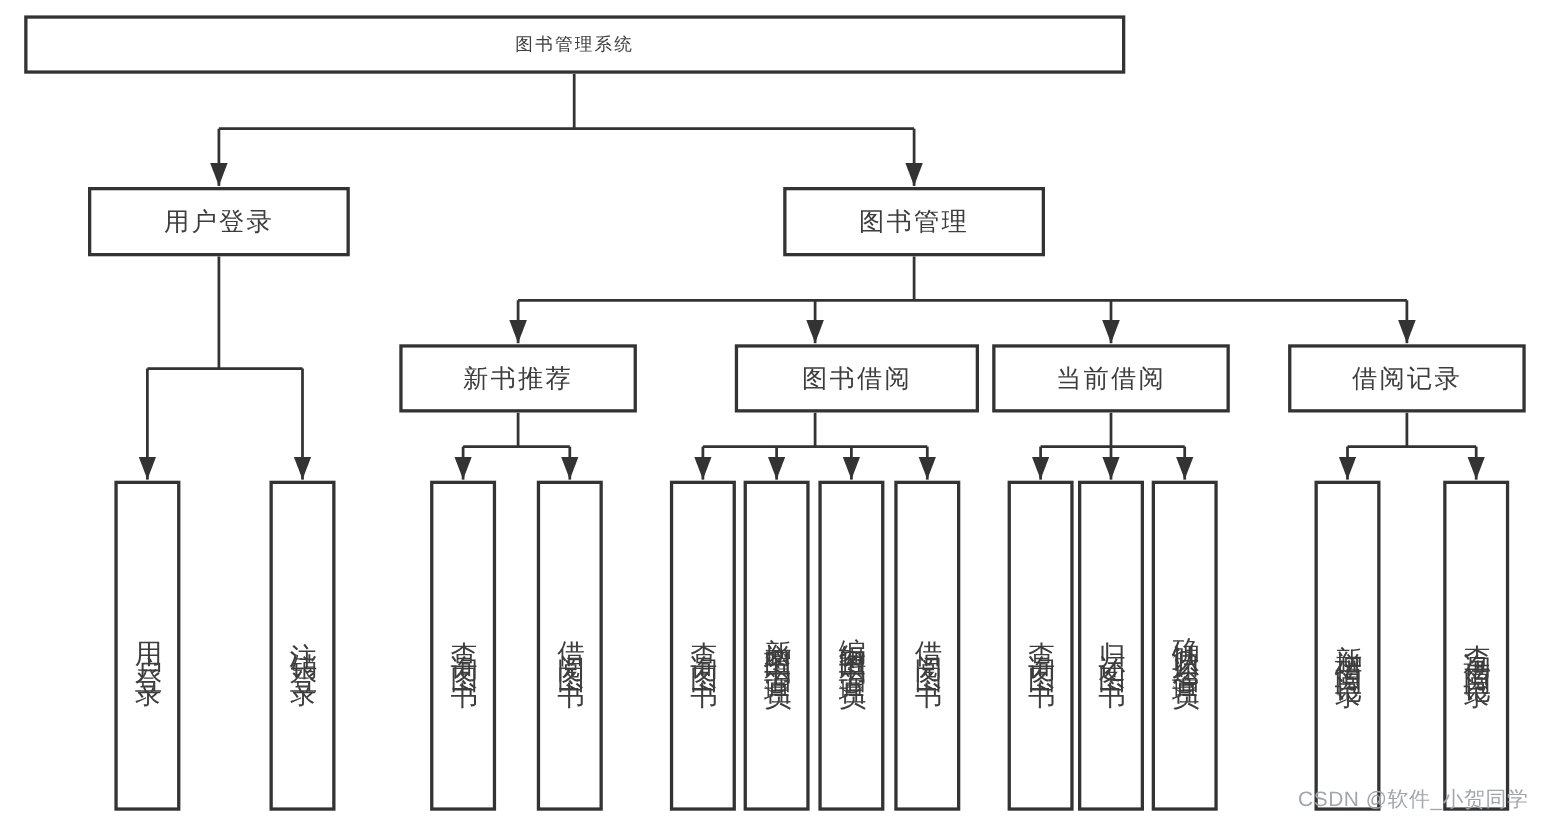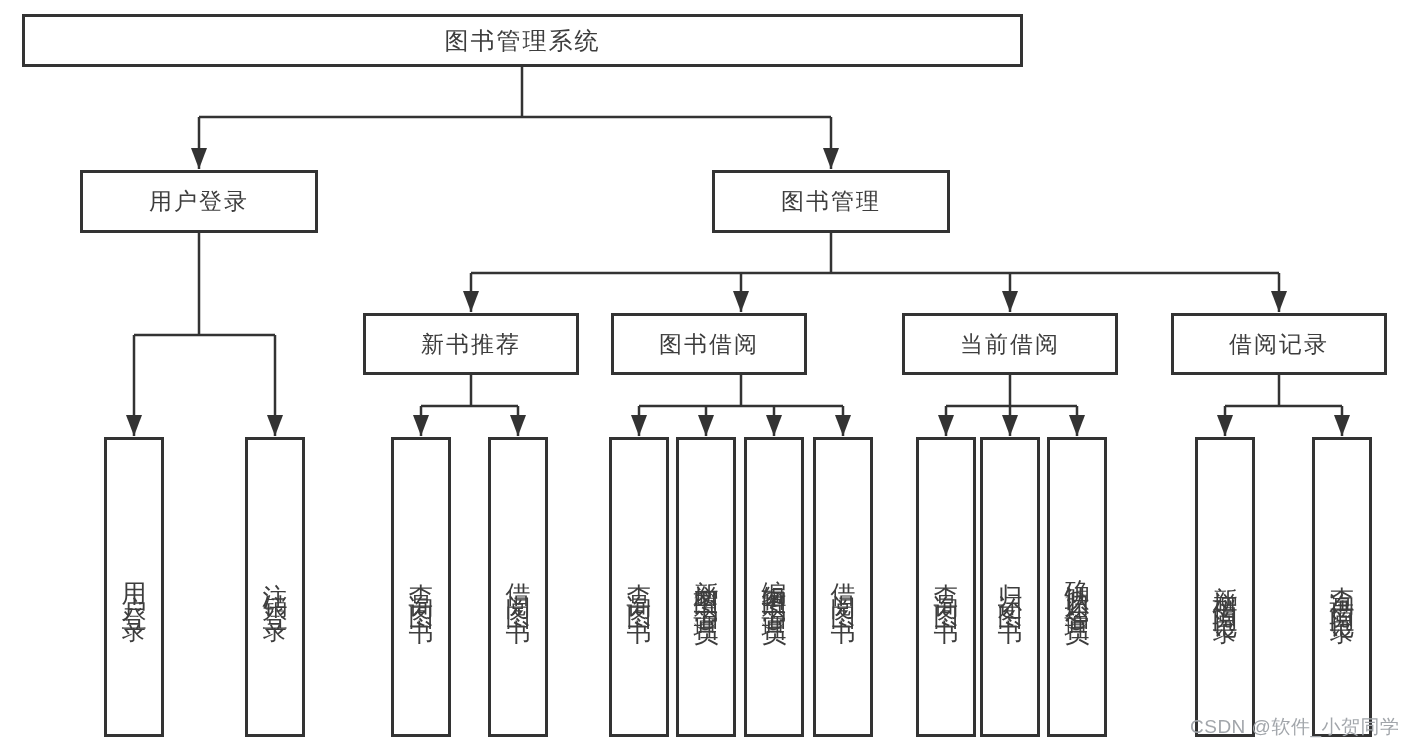--- a/index.html
+++ b/index.html
@@ -33,39 +33,39 @@
     align-items: center;
     justify-content: center;
     z-index: 2;
   }
   .h-label {
     font-size: 23px;
     letter-spacing: 2px;
     white-space: nowrap;
   }
   .root-box .h-label {
-    font-size: 24px;
+    font-size: 16px;
   }
   .leaf .v-label {
     writing-mode: vertical-rl;
     text-orientation: mixed;
     font-size: 25px;
     line-height: 1;
     white-space: nowrap;
   }
   .ls4 { letter-spacing: 12px; }
   .ls6 { letter-spacing: 7px; }
   .ls9 { letter-spacing: 6px; }
 
   
   .root-box  { left: 22px;  top: 14px;  width: 1001px; height: 53px; }
   .n-login   { left: 80px;  top: 170px; width: 238px;  height: 63px; }
   .n-mgmt    { left: 712px; top: 170px; width: 238px;  height: 63px; }
   .n-newbook { left: 363px; top: 313px; width: 216px;  height: 62px; }
-  .n-borrow  { left: 611px; top: 313px; width: 196px;  height: 62px; font-family: Liberation Mono, monospace; }
+  .n-borrow  { left: 668px; top: 313px; width: 222px;  height: 62px; font-family: Liberation Mono, monospace; }
   .n-current { left: 902px; top: 313px; width: 216px;  height: 62px; }
   .n-records { left: 1171px;top: 313px; width: 216px;  height: 62px; }
 
   .leaf { top: 437px; width: 60px; height: 300px; }
   .lf-a1 { left: 104px; }
   .lf-a2 { left: 245px; }
   .lf-b1 { left: 391px; }
   .lf-b2 { left: 488px; }
   .lf-c1 { left: 609px; }
   .lf-c2 { left: 676px; }
@@ -79,21 +79,20 @@
 
   .watermark {
     position: absolute;
     left: 1180px;
     top: 714px;
     z-index: 5;
     font-size: 19px;
     color: #a2a6ab;
     letter-spacing: 0.5px;
     white-space: nowrap;
-    margin-left: 10px;
   }
 </style>
 </head>
 <body>
 
 <div class="canvas">
 
   <svg class="connector-layer" width="1405" height="747" viewBox="0 0 1405 747" xmlns="http://www.w3.org/2000/svg">
     <defs>
       <marker id="ah" markerUnits="userSpaceOnUse" markerWidth="22" markerHeight="18" refX="21" refY="8" orient="auto">

